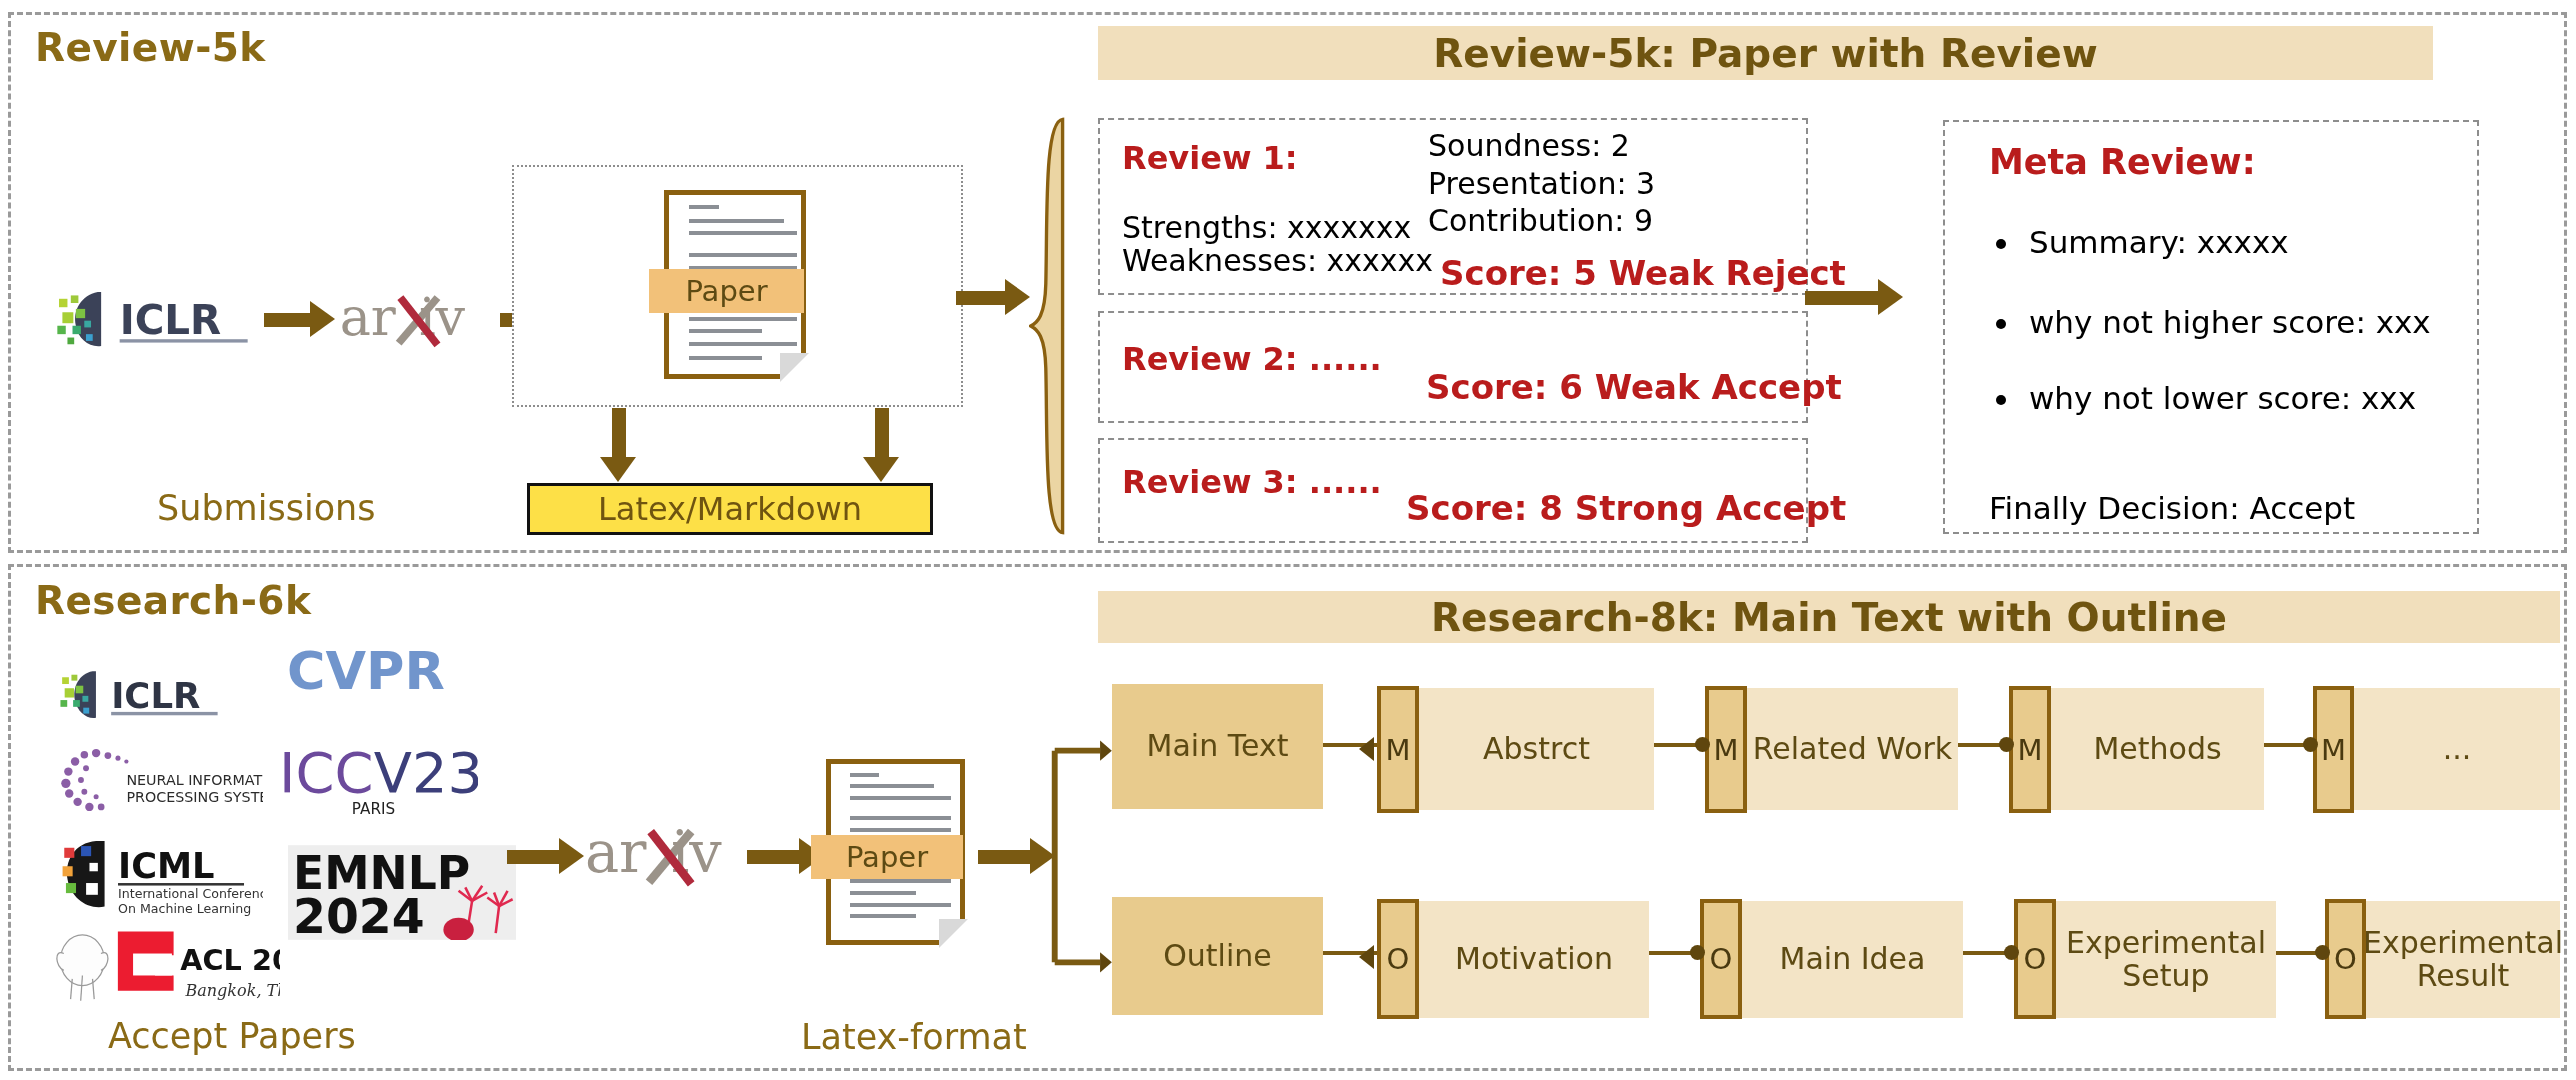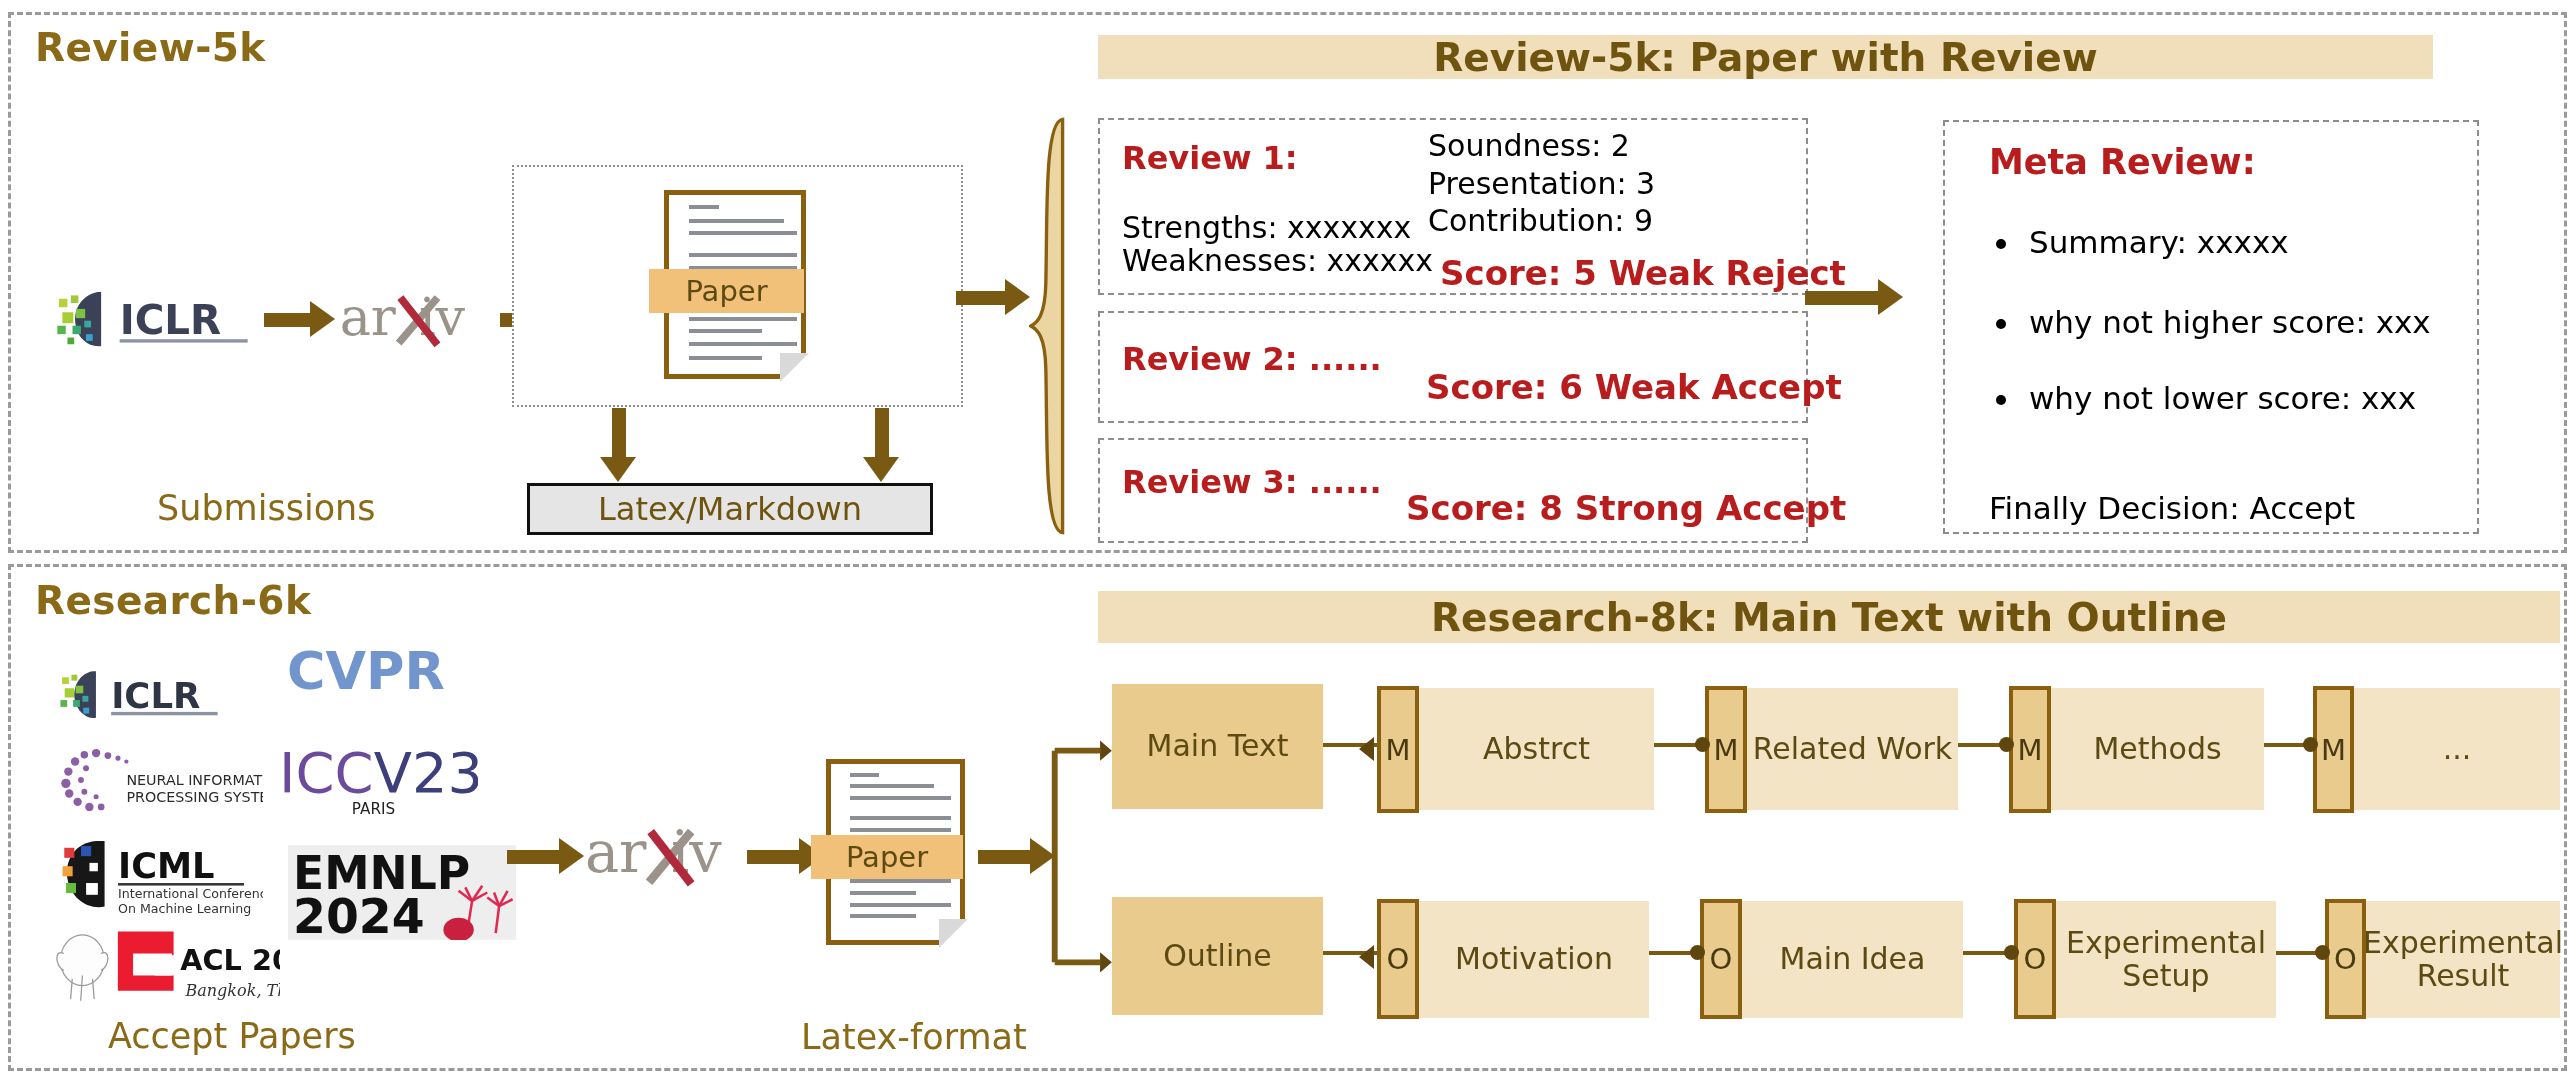--- a/index.html
+++ b/index.html
@@ -42,21 +42,21 @@
   .paper .sheet{position:absolute;left:0;top:0;width:100%;height:100%;
                 border:5px solid #8a6010;box-sizing:border-box;background:#fff;}
   .paper .corner{position:absolute;right:-2.5px;bottom:-2.5px;width:0;height:0;
                  border-left:29px solid #d9d9d9;border-bottom:29px solid #ffffff;}
   .paper .ln{position:absolute;height:4.2px;background:#8b8f95;}
   .paper .tag{position:absolute;background:#F2C179;color:#5d4a13;
               display:flex;align-items:center;justify-content:center;
               font-size:29px;font-family:"DejaVu Sans","Liberation Sans",sans-serif;}
 
   
-  .lmbox{position:absolute;background:#e5e5e5;border:3.4px solid #111;box-sizing:border-box;
+  .lmbox{position:absolute;background:#fde047;border:3.4px solid #111;box-sizing:border-box;
          display:flex;align-items:center;justify-content:center;color:#6f5410;font-size:32px;}
 
   
   .brace{position:absolute;}
 
   
   .pbox{position:absolute;background:#F3E4C6;display:flex;align-items:center;
         justify-content:center;text-align:center;color:#5d4a13;font-size:30px;
         line-height:1.08;font-family:"DejaVu Sans","Liberation Sans",sans-serif;}
   .pbox.dark{background:#E8CB8D;}
@@ -73,21 +73,21 @@
   .cap{position:absolute;color:#8a6a16;font-size:35px;white-space:nowrap;}
   .bullet{position:absolute;width:10px;height:10px;border-radius:50%;background:#000;}
 </style>
 </head>
 <body>
 
 <div class="section" id="sec-review"></div>
 
 <div class="sec-title" style="left:35px;top:25px;">Review-5k</div>
 
-<div class="banner" style="left:1098px;top:35px;width:1335px;height:44px;">Review-5k: Paper with Review</div>
+<div class="banner" style="left:1098px;top:26px;width:1335px;height:54px;">Review-5k: Paper with Review</div>
 
 <div class="logo" style="left:47px;top:287px;width:211px;height:64px;">
   <svg width="211" height="64" viewBox="0 0 250 76">
     <g>
       <path d="M60 6 C 40 10 30 28 34 46 C 37 62 50 72 64 70 L64 6 Z" fill="#3b4258"></path>
       <rect x="14" y="14" width="10" height="10" fill="#b5d334"></rect>
       <rect x="28" y="10" width="9" height="9" fill="#9ec93a"></rect>
       <rect x="18" y="30" width="13" height="13" fill="#a7cf35"></rect>
       <rect x="34" y="26" width="11" height="11" fill="#7dc242"></rect>
       <rect x="12" y="46" width="10" height="10" fill="#56b54b"></rect>

